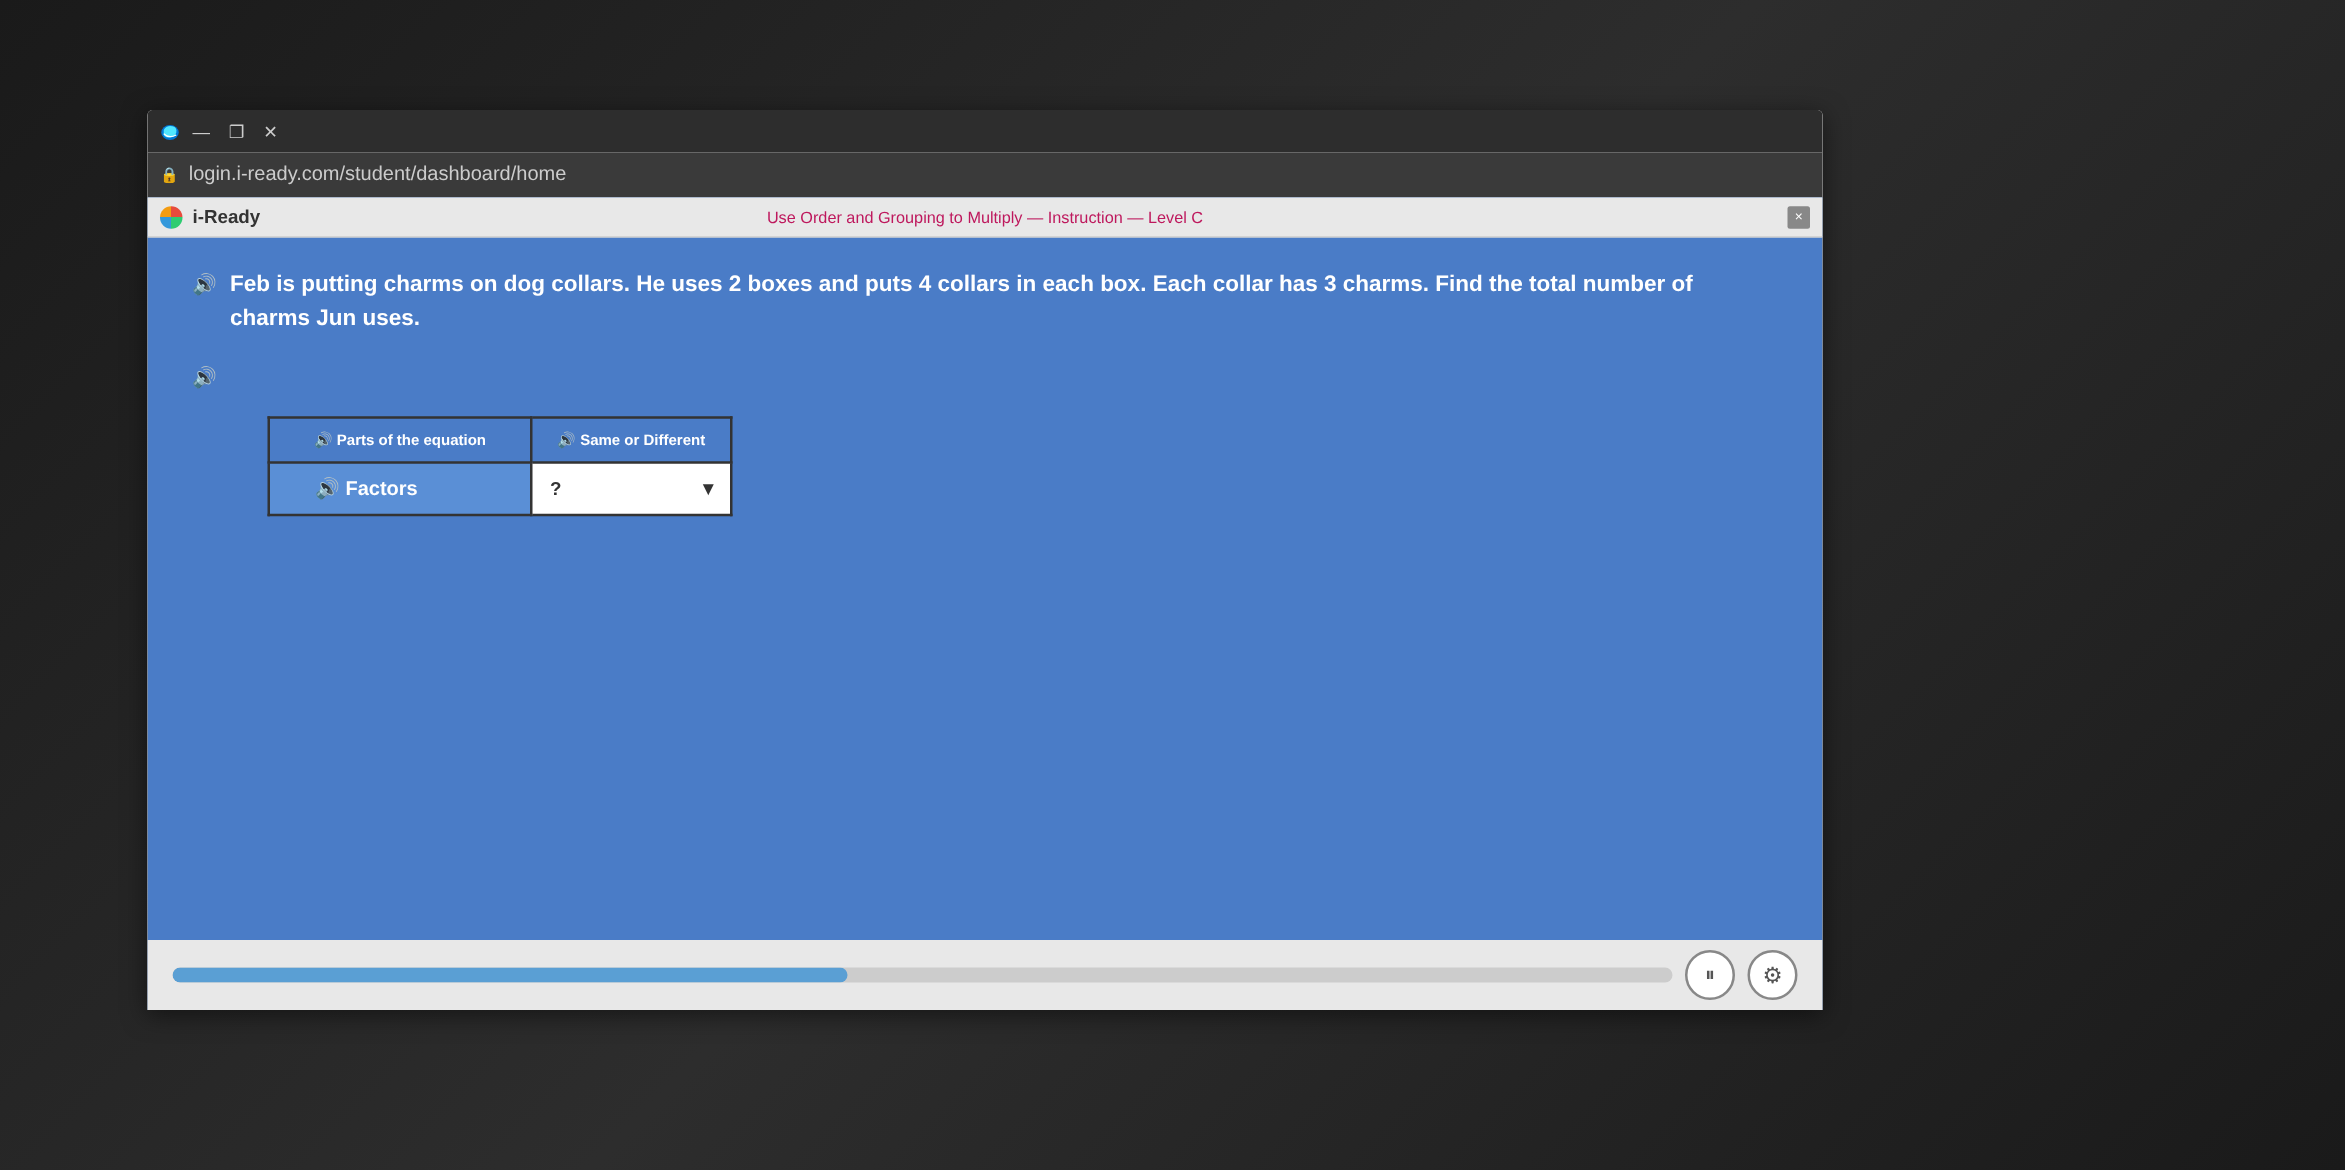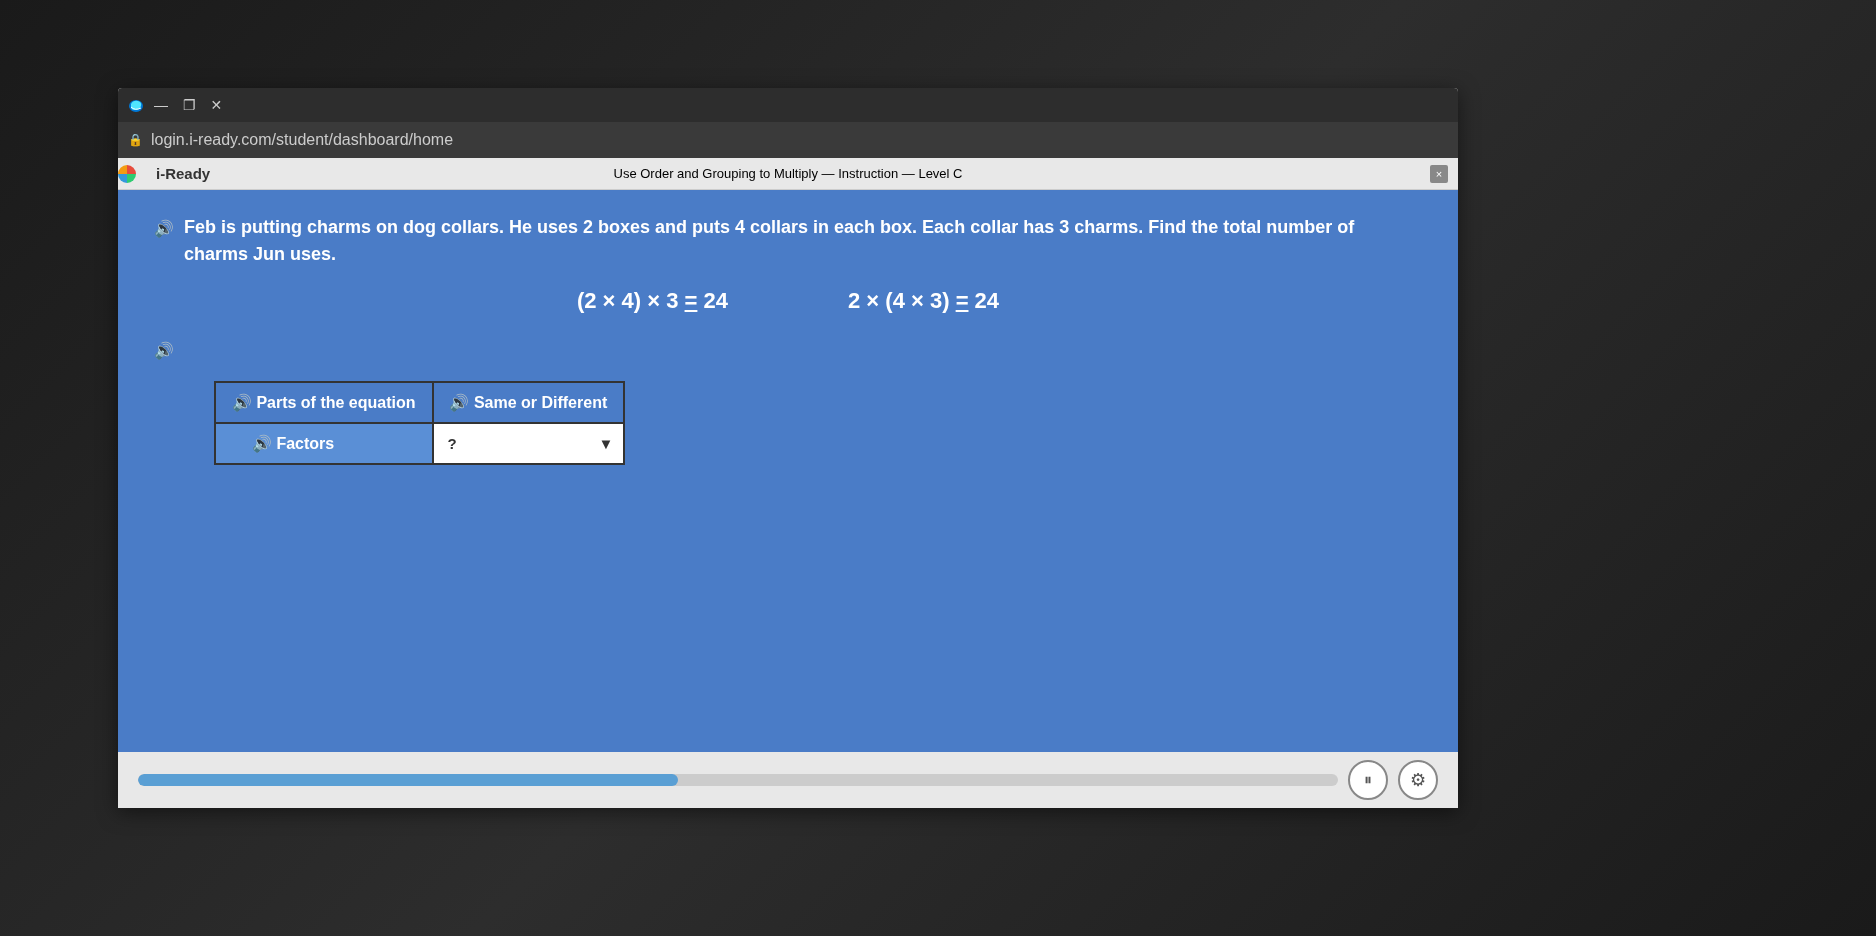--- a/index.html
+++ b/index.html
@@ -106,45 +106,45 @@
       height: 32px;
       display: flex;
       align-items: center;
       justify-content: center;
       position: relative;
       border-bottom: 1px solid #ccc;
     }
 
     .iready-logo {
       position: absolute;
-      left: 0;
+      left: 10px;
       display: flex;
       align-items: flex-start;
-      gap: 20px;
+      gap: 8px;
       font-weight: bold;
       font-size: 16px;
     }
 
     .iready-logo-circle {
       width: 18px;
       height: 18px;
       border-radius: 50%;
       background: conic-gradient(#e74c3c 0deg 90deg, #2ecc71 90deg 180deg, #3498db 180deg 270deg, #f39c12 270deg 360deg);
       display: inline-block;
     }
 
     .iready-logo-text {
       font-size: 15px;
       font-weight: bold;
       color: #333;
     }
 
     .iready-lesson-title {
       font-size: 13px;
-      color: #000000;
+      color: #be185d;
       text-align: left;
     }
 
     .iready-close-btn {
       position: absolute;
       right: 10px;
       width: 18px;
       height: 18px;
       background: #888;
       color: #fff;
@@ -220,21 +220,21 @@
       border: 2px solid #333;
       padding: 10px 16px;
       font-size: 16px;
       font-weight: bold;
       background: #5a8fd6;
       color: #fff;
     }
 
     .eq-table thead th {
       background: #4a7cc7;
-      font-size: 16px;
+      font-size: 12px;
     }
 
     .eq-table td.parts-col {
       background: #5a8fd6;
       color: #fff;
       min-width: 210px;
       padding-left: 36px;
     }
 
     .eq-table td.dropdown-col {
@@ -346,28 +346,20 @@
       <button class="iready-close-btn">×</button>
     </div>
 
     <div class="iready-content">
 
       <div class="problem-statement">
         <span class="speaker-icon">🔊</span>
         <span>Feb is putting charms on dog collars. He uses 2 boxes and puts 4 collars in each box. Each collar has 3 charms. Find the total number of charms Jun uses.</span>
       </div>
 
-      <div class="equations-row">
-        <div class="equation">
-          <span>(2 × 4) × 3 <span class="eq-underline">=</span> 24</span>
-        </div>
-        <div class="equation">
-          <span>2 × (4 × 3) <span class="eq-underline">=</span> 24</span>
-        </div>
-      </div>
 
       <div class="question-text">
         <span class="speaker-icon">🔊</span>
       </div>
 
       <table class="eq-table">
         <thead>
           <tr>
             <th>
               <span>🔊</span>

